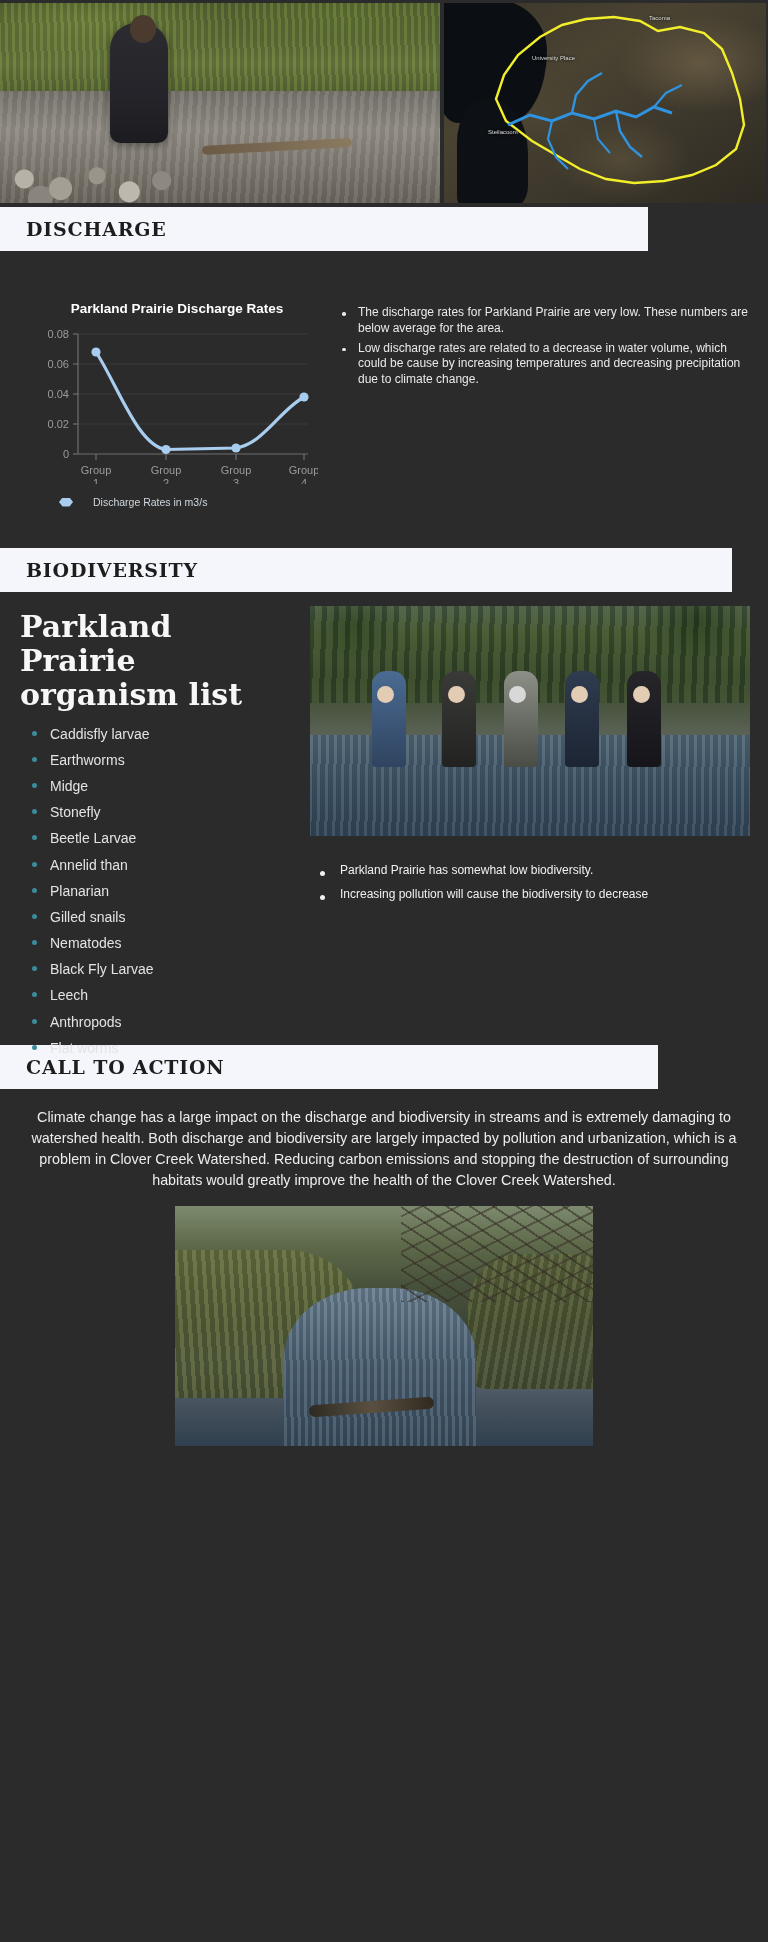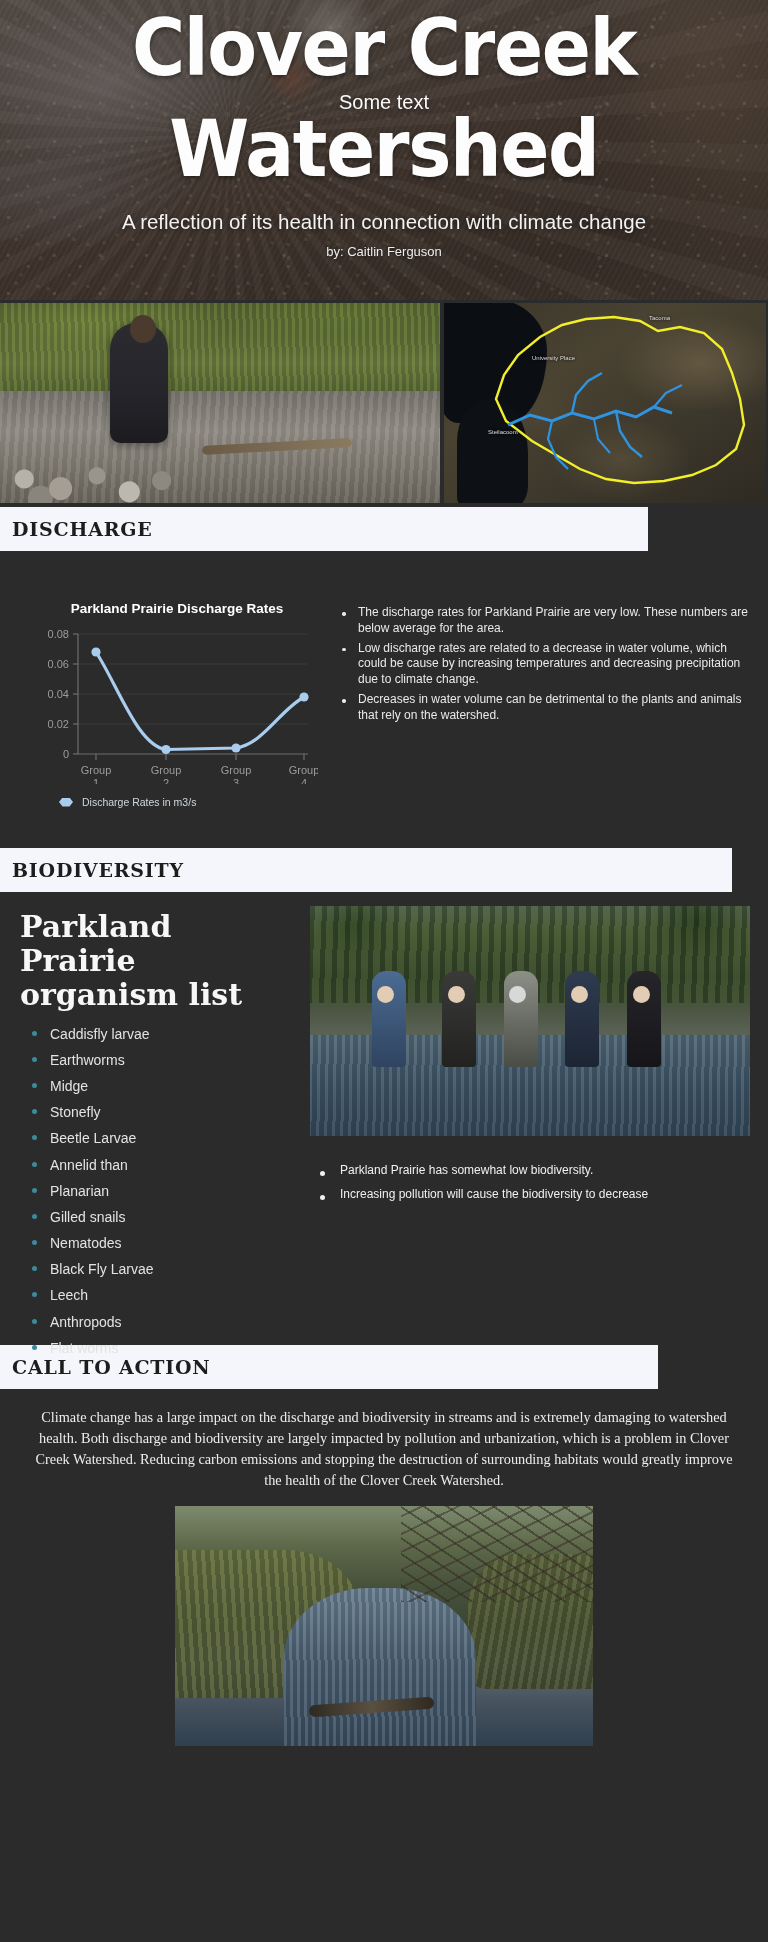--- a/index.html
+++ b/index.html
@@ -174,21 +174,21 @@
   .photo-map svg { position:absolute; inset:0; }
   .map-label { position:absolute; color:#dcdcdc; font-size:6px; font-family:"Liberation Sans",sans-serif;
     text-shadow: 0 0 3px #000; white-space:nowrap; }
 
   
   .banner {
     background: #f5f6fb;
     height: 44px;
     display: flex;
     align-items: center;
-    padding-left: 12px;
+    padding-left: 26px;
   }
   .banner span {
     font-family: "DejaVu Serif", serif;
     font-weight: 700;
     font-size: 19px;
     letter-spacing: .8px;
     color: #1d1d1d;
   }
   .banner-discharge { width: 648px; margin-top: 3px; }
   .banner-bio { width: 732px; margin-top: 3px; }
@@ -207,21 +207,21 @@
     font-family: "Liberation Sans", sans-serif;
     font-weight: 700;
     font-size: 13.5px;
     color: #ffffff;
     text-align: center;
     margin-bottom: 8px;
     margin-left: 10px;
   }
   .chart-area { position: relative; width: 300px; height: 160px; margin-left: 4px; }
   .chart-svg { display:block; }
-  .legend { display:flex; align-items:center; gap:9px; margin-left: 45px; margin-top: 12px; }
+  .legend { display:flex; align-items:center; gap:20px; margin-left: 45px; margin-top: 12px; }
   .legend-marker { width: 14px; height: 9px; background:#a8cdee;
     clip-path: polygon(0% 50%, 25% 0%, 75% 0%, 100% 50%, 75% 100%, 25% 100%); }
   .legend-text { font-size: 10.5px; color:#cfd7de; }
 
   .bullets-discharge { flex: 1; padding: 4px 16px 0 6px; }
   .bullets-discharge ul { list-style: none; }
   .bullets-discharge li {
     position: relative;
     color: #e9e9e9;
     font-size: 12px;
@@ -309,21 +309,21 @@
     padding-left: 30px;
   }
   .bullets-bio li::before {
     content: "";
     position: absolute; left: 10px; top: 9px;
     width: 5px; height: 5px; border-radius: 50%;
     background: #f0f0f0;
   }
 
   
-  .cta { background:#2b2b2b; padding: 18px 26px 0 26px; font-family: Liberation Serif, serif; }
+  .cta { background:#2b2b2b; padding: 18px 26px 0 26px; }
   .cta-text {
     color: #ededed;
     font-size: 14.3px;
     line-height: 1.46;
     text-align: center;
   }
   .photo-creek { position: relative; width: 418px; height: 240px; margin: 16px auto 0 auto; overflow:hidden; background:#3c4434; }
   .photo-creek .bg { position:absolute; inset:0;
     background:
       linear-gradient(180deg,#7e8a6e 0%, #5e6a4a 16%, #46503a 34%, #3c4636 50%, #5e6a70 66%, #46525e 82%, #30404e 100%);
@@ -353,32 +353,20 @@
   }
   .photo-creek .logc { position:absolute; left:32%; bottom:14%; width:30%; height:12px;
     background: linear-gradient(90deg,#2e2a22,#5a5041,#30291f); border-radius:6px; transform:rotate(-4deg); }
   .divider-v { width: 4px; background: #2b2b2b; }
 </style>
 </head>
 <body>
 
 <div class="page">
 
-  <div class="hero">
-    <div class="hero-photo"></div>
-    <div class="hero-grain"></div>
-    <div class="hero-dim"></div>
-    <div class="hero-inner">
-      <div class="title-1">Clover Creek</div>
-      <div class="some-text">Some text</div>
-      <div class="title-2">Watershed</div>
-      <div class="subtitle">A reflection of its health in connection with climate change</div>
-      <div class="byline">by: Caitlin Ferguson</div>
-    </div>
-  </div>
 
   <div class="photo-row">
     <div class="photo-stream">
       <div class="sky"></div>
         <div class="grassTop"></div>
         <div class="water"></div>
         <div class="rocks"></div>
       <div class="person"></div>
         <div class="head"></div>
         <div class="log"></div>
@@ -468,21 +456,20 @@
       <div class="legend">
         <div class="legend-marker"></div>
         <div class="legend-text">Discharge Rates in m3/s</div>
       </div>
     </div>
 
     <div class="bullets-discharge">
       <ul>
         <li>The discharge rates for Parkland Prairie are very low. These numbers are below average for the area.</li>
         <li>Low discharge rates are related to a decrease in water volume, which could be cause by increasing temperatures and decreasing precipitation due to climate change.</li>
-        <li>Decreases in water volume can be detrimental to the plants and animals that rely on the watershed.</li>
       </ul>
     </div>
   </div>
 
   <div class="banner banner-bio">
     <span>BIODIVERSITY</span>
   </div>
 
   <div class="bio">
     <div class="bio-left">

